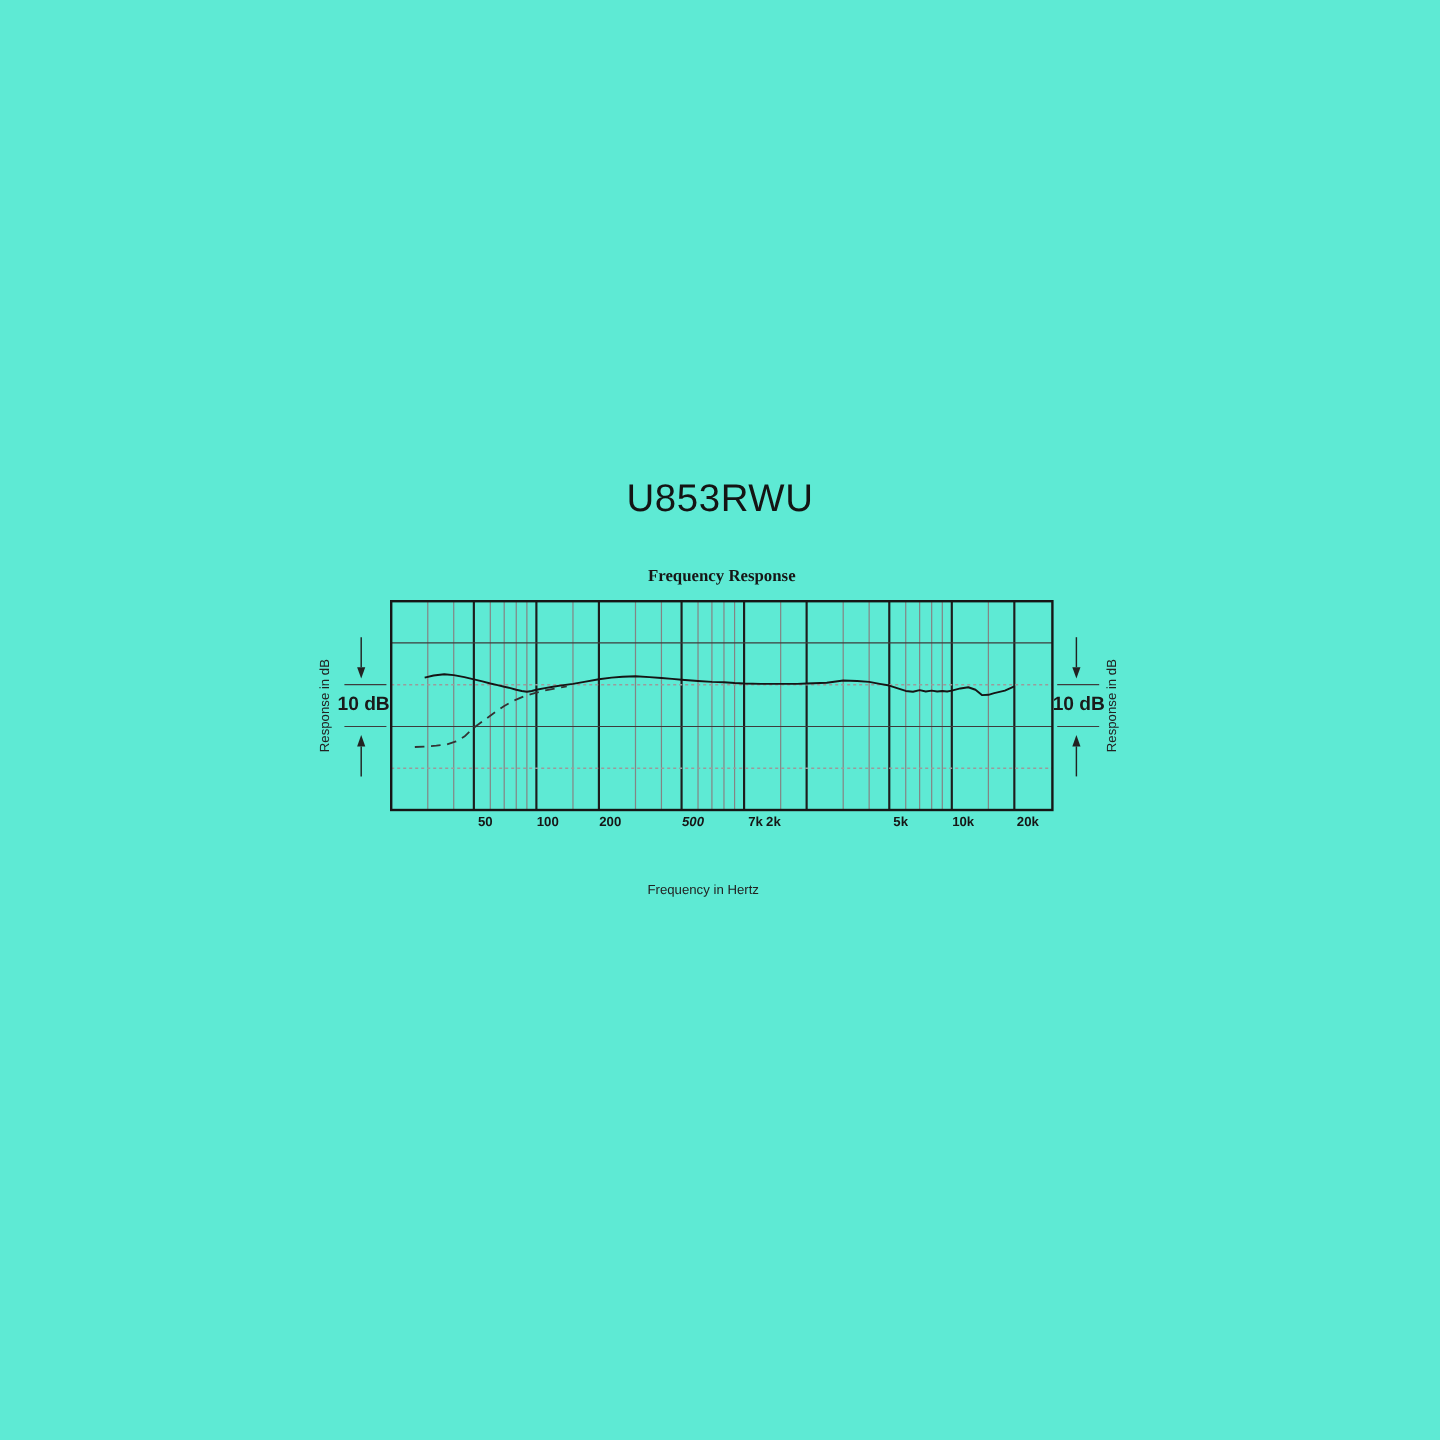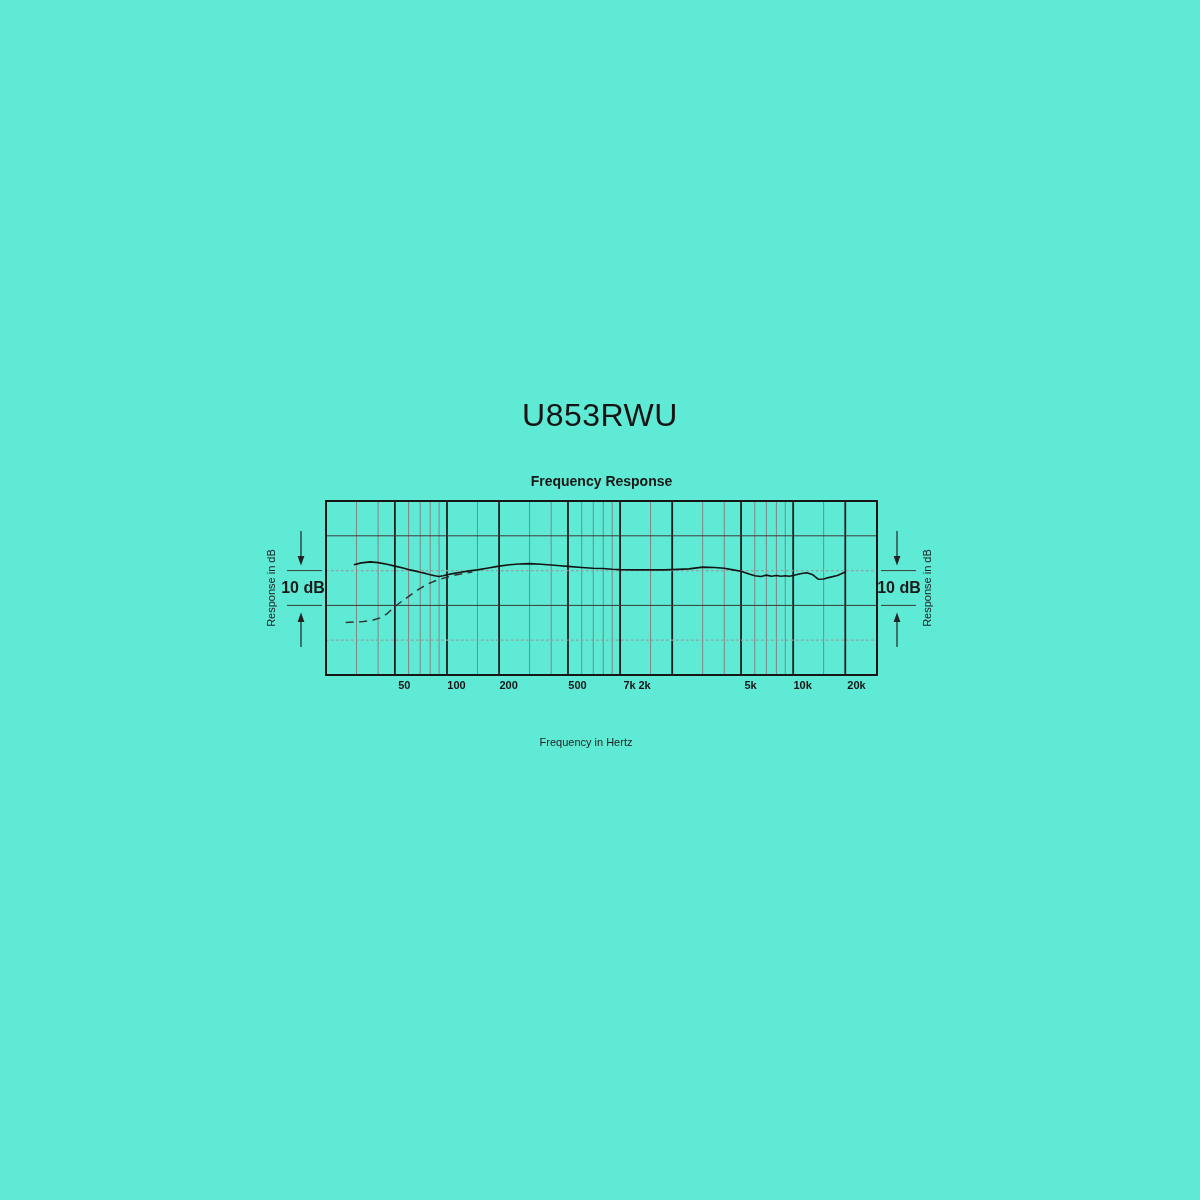--- a/index.html
+++ b/index.html
@@ -1,20 +1,20 @@
 <!DOCTYPE html>
 <html><head>
 <meta charset="utf-8">
 <style>
   html,body{margin:0;padding:0;background:#ffffff;}
   body{width:1200px;height:1200px;font-family:"Liberation Sans",sans-serif;color:#111;}
   #canvas{position:relative;width:1200px;height:1200px;background:#5eead4;overflow:hidden;}
   .abs{position:absolute;}
   #page-title{left:0;top:397px;width:1200px;text-align:center;font-size:32px;letter-spacing:0.5px;color:#141414;}
-  #chart-heading{left:326px;top:473px;width:551px;text-align:center;font-size:14px;font-weight:bold;color:#161616;}
+  #chart-heading{left:326px;top:473px;width:551px;text-align:center;font-size:14px;font-weight:bold;color:#161616;font-family:Liberation Serif, serif;}
   #chart-svg{left:0;top:0;}
   .ylab{font-size:11px;color:#222;white-space:nowrap;transform:translate(-50%,-50%) rotate(-90deg);}
   #ylab-left{left:271px;top:588px;}
   #ylab-right{left:927px;top:588px;}
   .scale-lab{font-size:16px;font-weight:bold;color:#1a1a1a;white-space:nowrap;transform:translate(-50%,-50%);}
   #scale-left{left:303px;top:588px;}
   #scale-right{left:899px;top:588px;}
   .xtick{position:absolute;top:679px;transform:translateX(-50%);font-size:11px;font-weight:bold;color:#161616;white-space:nowrap;padding-left:19px;}
   #xlabel{left:326px;top:736px;width:520px;text-align:center;font-size:11px;color:#222;}
   #legend{left:338px;top:718px;display:flex;align-items:flex-start;}
@@ -85,21 +85,21 @@
 
   <div id="ylab-left" class="abs ylab">Response in dB</div>
   <div id="ylab-right" class="abs ylab">Response in dB</div>
   <div id="scale-left" class="abs scale-lab">10 dB</div>
   <div id="scale-right" class="abs scale-lab">10 dB</div>
 
   <div id="xticks">
       <div class="xtick" style="left: 394.88px;">50</div>
       <div class="xtick" style="left: 446.986px;">100</div>
       <div class="xtick" style="left: 499.092px;">200</div>
-      <div class="xtick" style="left: 567.973px;">500</div>
+      <div class="xtick" style="left: 567.973px; font-style: italic;">500</div>
       <div class="xtick" style="left: 620.079px;">7k</div>
       <div class="xtick" style="left: 635px;">2k</div>
       <div class="xtick" style="left: 741.065px;">5k</div>
       <div class="xtick" style="left: 793.171px;">10k</div>
       <div class="xtick" style="left: 847px;">20k</div>
     </div>
   <div id="xlabel" class="abs">Frequency in Hertz</div>
 
 </div>
 

